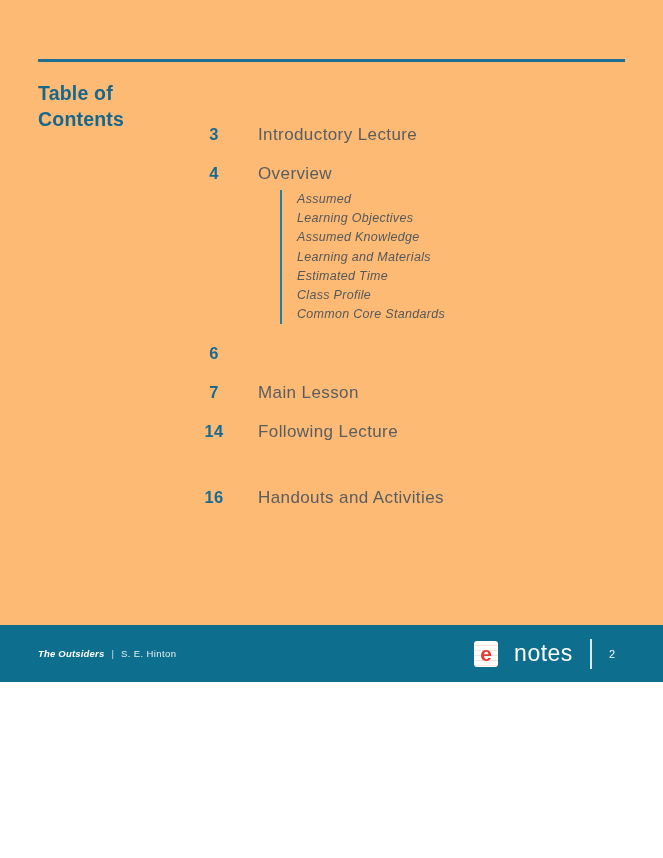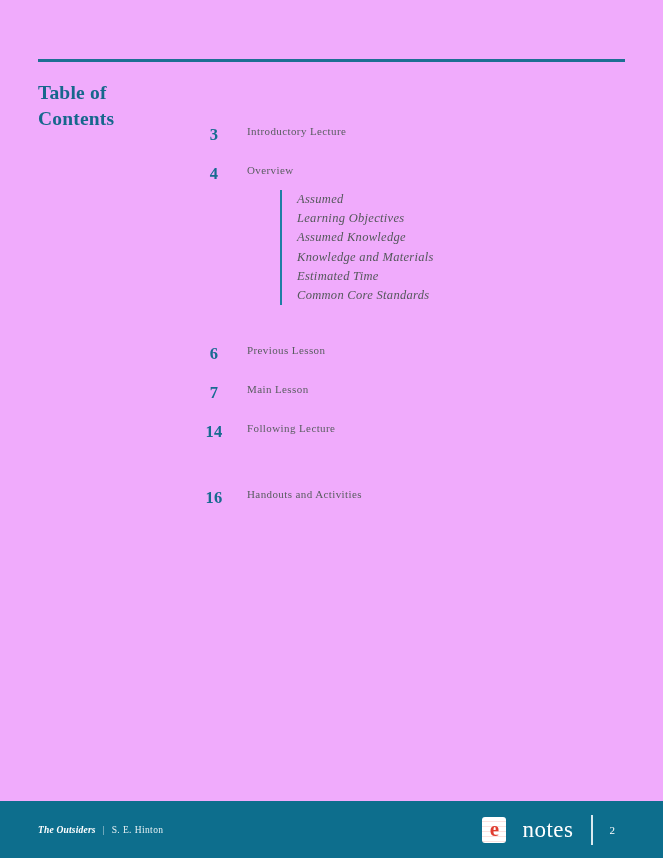--- a/index.html
+++ b/index.html
@@ -3,24 +3,24 @@
 <meta charset="utf-8">
 <style>
   html, body {
     margin: 0;
     padding: 0;
     background: #ffffff;
   }
   .page {
     position: relative;
     width: 663px;
-    height: 858px;
-    background: #f0abfc;
+    height: 682px;
+    background: #fdba74;
     overflow: hidden;
-    font-family: Liberation Serif, serif;
+    font-family: Liberation Sans, sans-serif;
   }
   .top-rule {
     position: absolute;
     left: 38px;
     top: 59px;
     width: 587px;
     height: 2.5px;
     background: #1d6f93;
   }
   .page-title {
@@ -43,22 +43,22 @@
   .toc-num {
     display: inline-block;
     width: 30px;
     text-align: center;
     font-size: 16.5px;
     font-weight: bold;
     color: #176b90;
     letter-spacing: 0.2px;
   }
   .toc-label {
-    margin-left: 18px;
-    font-size: 11px;
+    margin-left: 29px;
+    font-size: 17px;
     color: #595d60;
     letter-spacing: 0.4px;
     white-space: nowrap;
   }
   .toc-sub {
     position: absolute;
     left: 280px;
     top: 190px;
     border-left: 2.5px solid #1d7fa5;
     padding-left: 15px;
@@ -163,28 +163,28 @@
 
   <div class="toc-row" style="top:164px;">
     <span class="toc-num">4</span>
     <span class="toc-label">Overview</span>
   </div>
 
   <div class="toc-sub">
     <span class="toc-subitem">Assumed</span>
     <span class="toc-subitem">Learning Objectives</span>
     <span class="toc-subitem">Assumed Knowledge</span>
-    <span class="toc-subitem">Knowledge and Materials</span>
+    <span class="toc-subitem">Learning and Materials</span>
     <span class="toc-subitem">Estimated Time</span>
+    <span class="toc-subitem">Class Profile</span>
     <span class="toc-subitem">Common Core Standards</span>
   </div>
 
   <div class="toc-row" style="top:344px;">
     <span class="toc-num">6</span>
-    <span class="toc-label">Previous Lesson</span>
   </div>
 
   <div class="toc-row" style="top:383px;">
     <span class="toc-num">7</span>
     <span class="toc-label">Main Lesson</span>
   </div>
 
   <div class="toc-row" style="top:422px;">
     <span class="toc-num">14</span>
     <span class="toc-label">Following Lecture</span>

